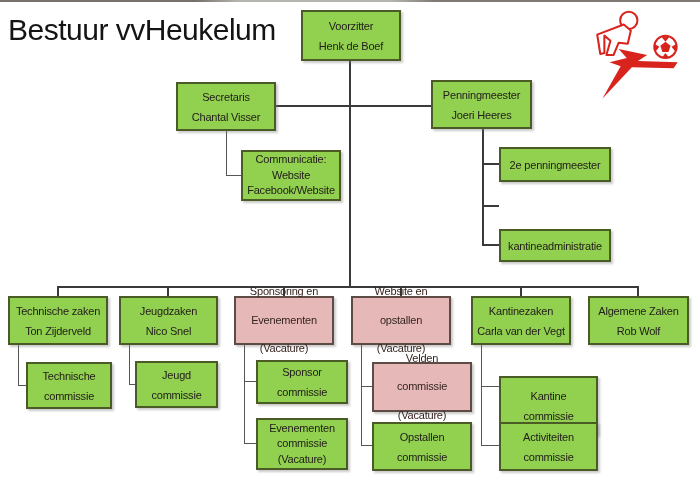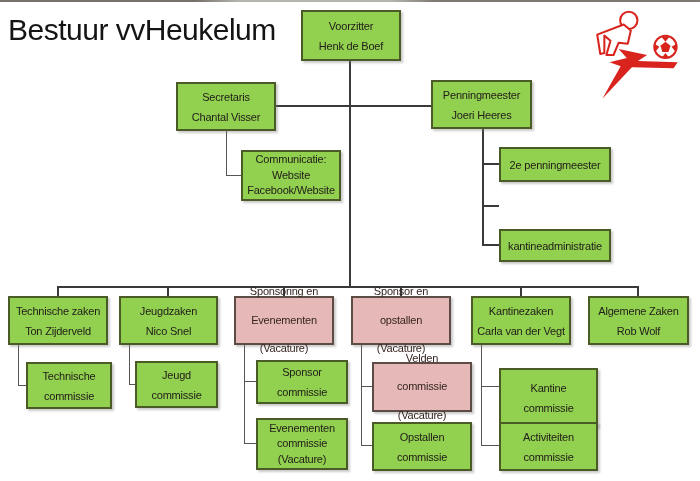--- a/index.html
+++ b/index.html
@@ -120,21 +120,21 @@
   <div class="node" style="left:119px;top:296px;width:99px;height:49px">
     <div class="ln">Jeugdzaken</div>
     <div class="ln">Nico Snel</div>
   </div>
   <div class="node pink lines3" style="left:234px;top:296px;width:100px;height:49px">
     <div class="ln">Sponsoring en</div>
     <div class="ln">Evenementen</div>
     <div class="ln">(Vacature)</div>
   </div>
   <div class="node pink lines3" style="left:351px;top:296px;width:100px;height:49px">
-    <div class="ln">Sponsor en</div>
+    <div class="ln">Website en</div>
     <div class="ln">opstallen</div>
     <div class="ln">(Vacature)</div>
   </div>
   <div class="node" style="left:471px;top:296px;width:100px;height:49px">
     <div class="ln">Kantinezaken</div>
     <div class="ln">Carla van der Vegt</div>
   </div>
   <div class="node" style="left:588px;top:296px;width:101px;height:49px">
     <div class="ln">Algemene Zaken</div>
     <div class="ln">Rob Wolf</div>
@@ -159,21 +159,21 @@
   </div>
   <div class="node pink lines3" style="left:372px;top:362px;width:100px;height:50px">
     <div class="ln">Velden</div>
     <div class="ln">commissie</div>
     <div class="ln">(Vacature)</div>
   </div>
   <div class="node" style="left:372px;top:422px;width:100px;height:49px">
     <div class="ln">Opstallen</div>
     <div class="ln">commissie</div>
   </div>
-  <div class="node" style="left:499px;top:368px;width:99px;height:59px">
+  <div class="node" style="left:499px;top:376px;width:99px;height:59px">
     <div class="ln">Kantine</div>
     <div class="ln">commissie</div>
   </div>
   <div class="node" style="left:499px;top:422px;width:99px;height:49px">
     <div class="ln">Activiteiten</div>
     <div class="ln">commissie</div>
   </div>
 
 </div>
 

